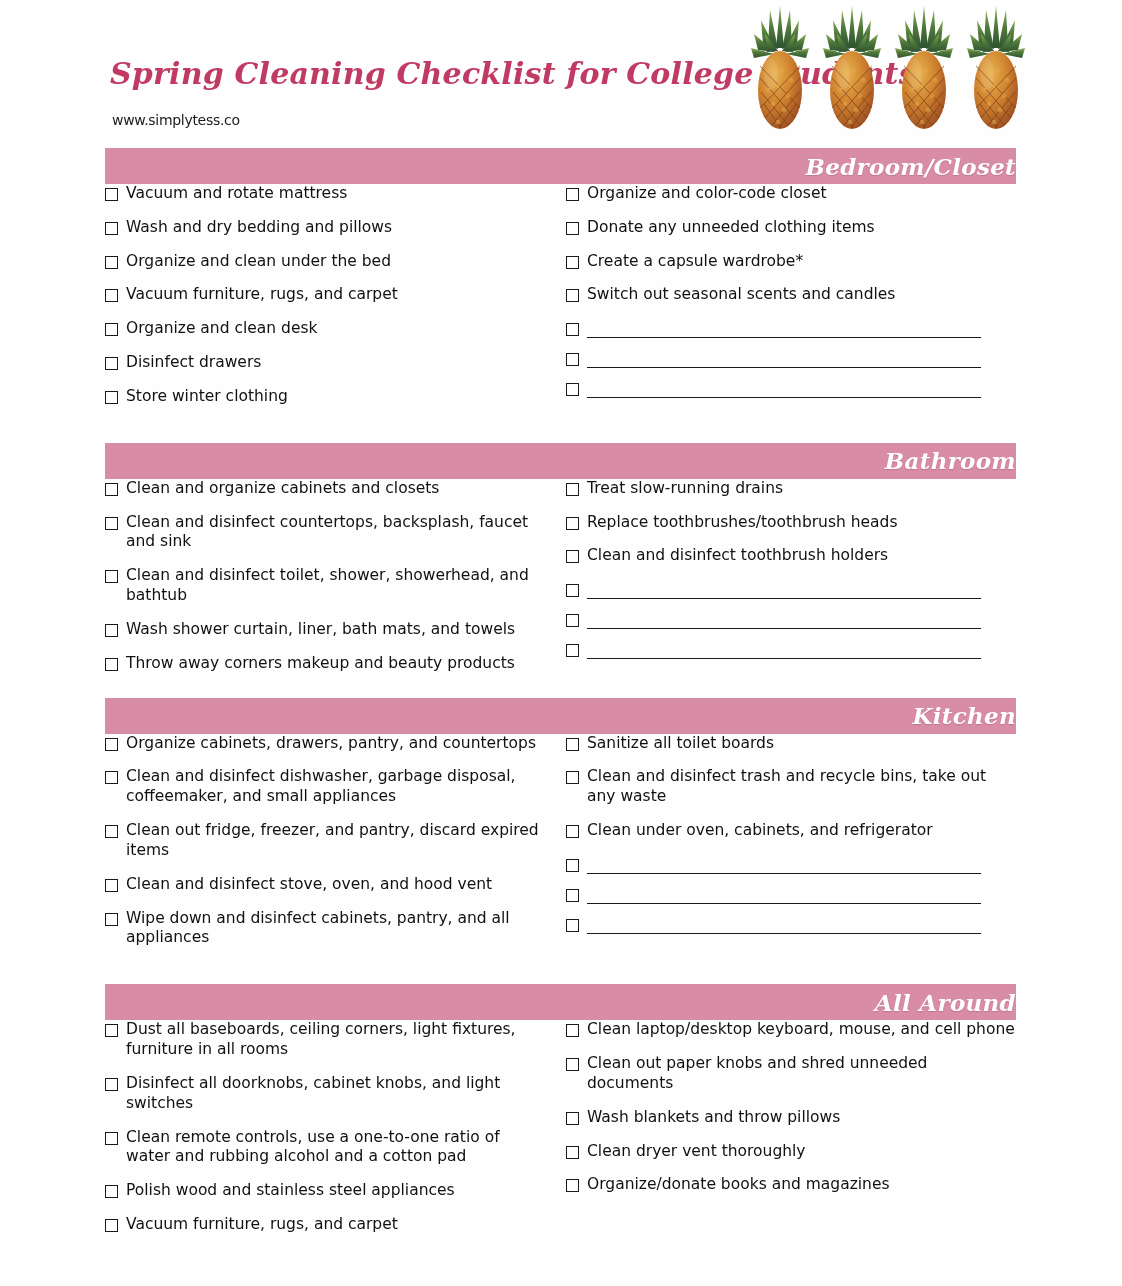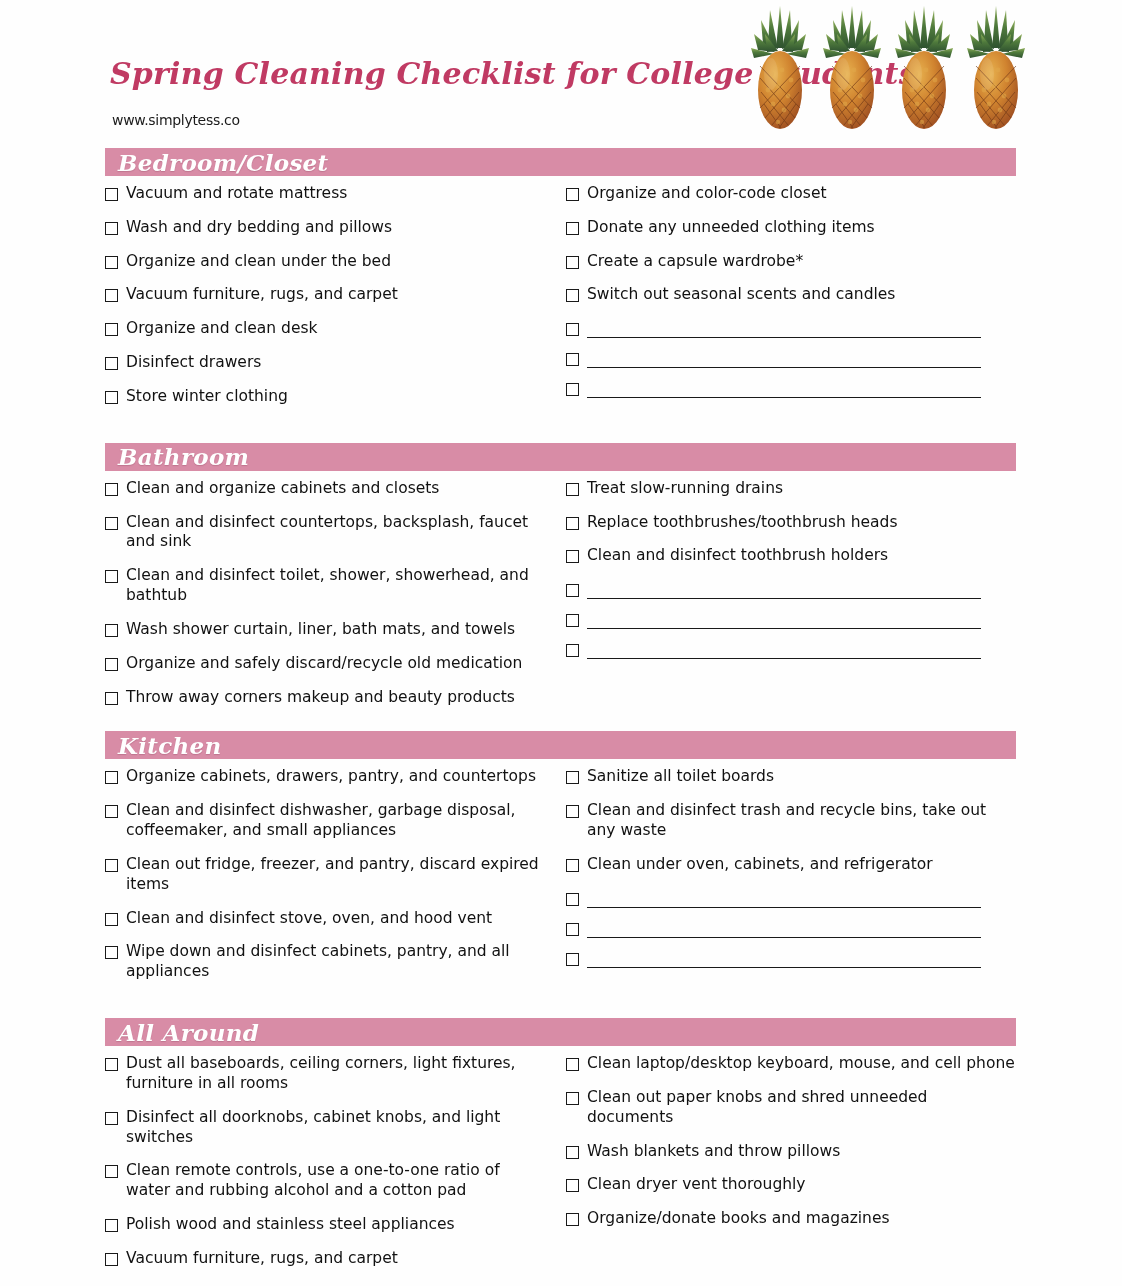--- a/index.html
+++ b/index.html
@@ -66,40 +66,40 @@
     height: 130px;
   }
   .pineapple svg { display: block; }
 
   
   .section { margin: 0; }
   .section-bar {
     margin-left: 105px;
     width: 911px;
     background: #d88ca6;
-    height: 28px;
+    height: 36px;
     display: flex;
     align-items: center;
+    justify-content: flex-end;
   }
   .section-title {
     font-family: "DejaVu Serif", serif;
     font-style: italic;
     font-weight: bold;
     font-size: 23px;
     color: #ffffff;
     padding-left: 13px;
     letter-spacing: 0.3px;
     text-shadow: 0 1px 1px rgba(120,50,75,0.25);
   }
 
   .columns {
     display: flex;
     margin-left: 105px;
     width: 911px;
-    padding-top: 8px;
   }
   .col {
     width: 455px;
     box-sizing: border-box;
   }
   .col.left { padding-right: 14px; }
   .col.right { padding-left: 6px; }
 
   .item {
     display: flex;
@@ -436,24 +436,20 @@
             <div class="item">
               <span class="box"></span>
               <span class="txt">Clean and disinfect toilet, shower, showerhead, and bathtub</span>
             </div>
             <div class="item">
               <span class="box"></span>
               <span class="txt">Wash shower curtain, liner, bath mats, and towels</span>
             </div>
             <div class="item">
               <span class="box"></span>
-              <span class="txt">Organize and safely discard/recycle old medication</span>
-            </div>
-            <div class="item">
-              <span class="box"></span>
               <span class="txt">Throw away corners makeup and beauty products</span>
             </div>
           </div>
           <div class="col right">
             <div class="item">
               <span class="box"></span>
               <span class="txt">Treat slow-running drains</span>
             </div>
             <div class="item">
               <span class="box"></span>

